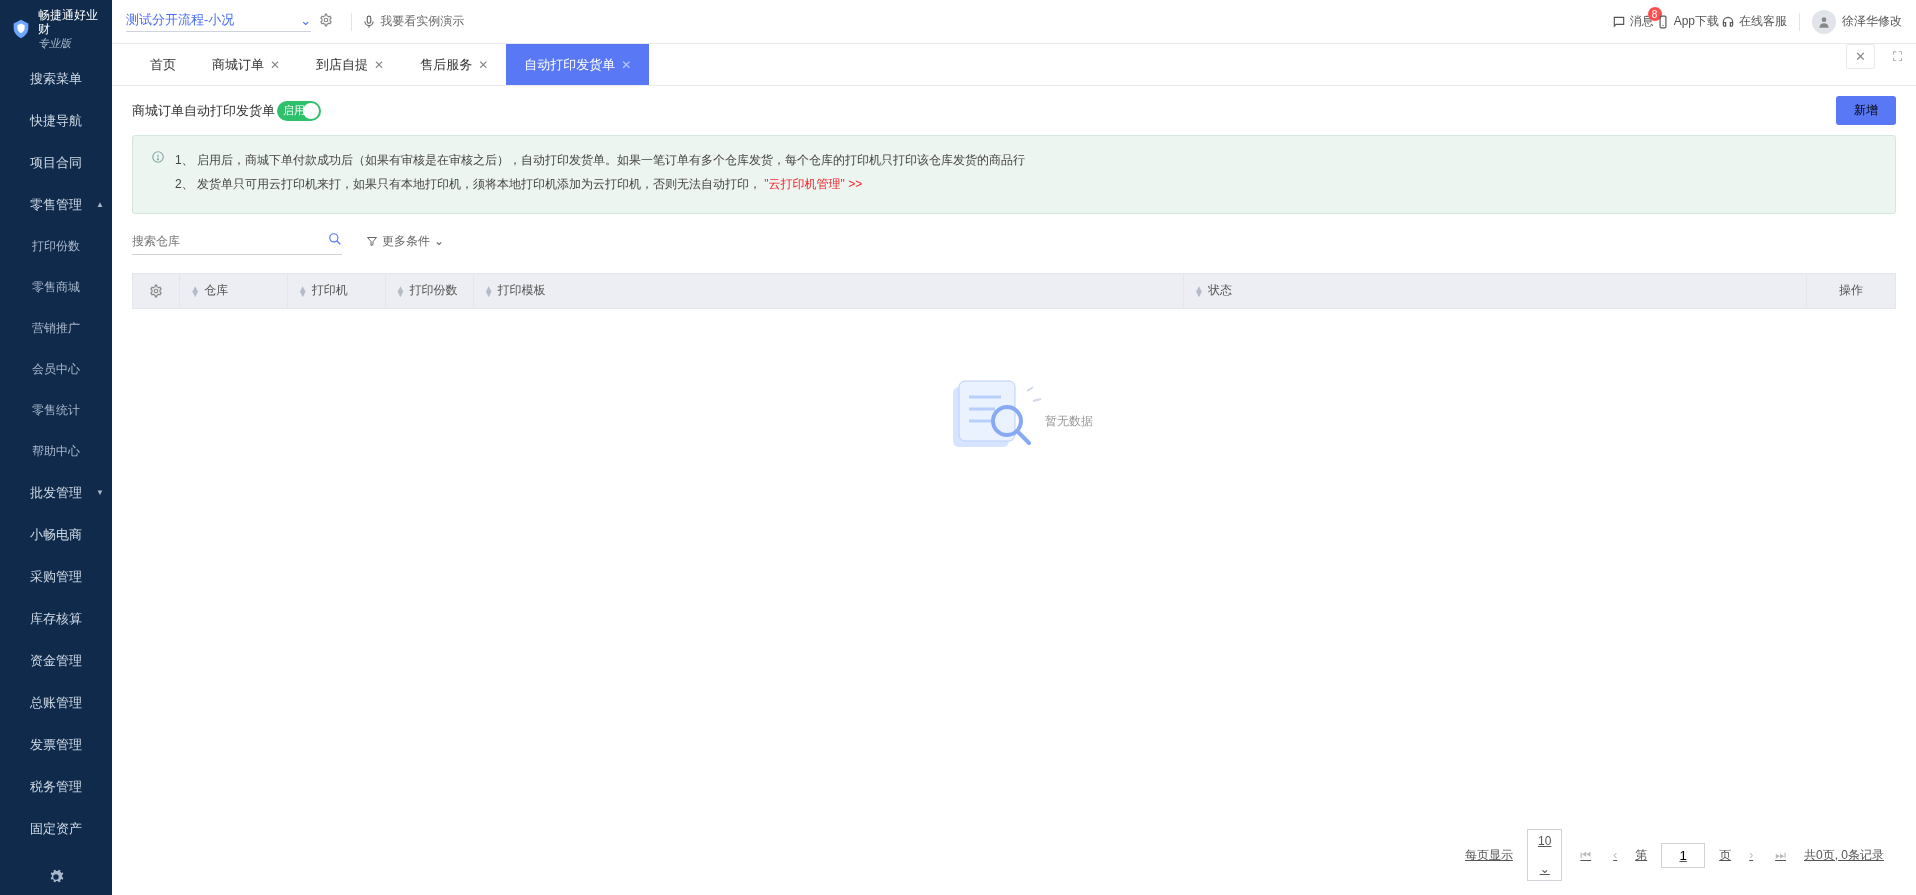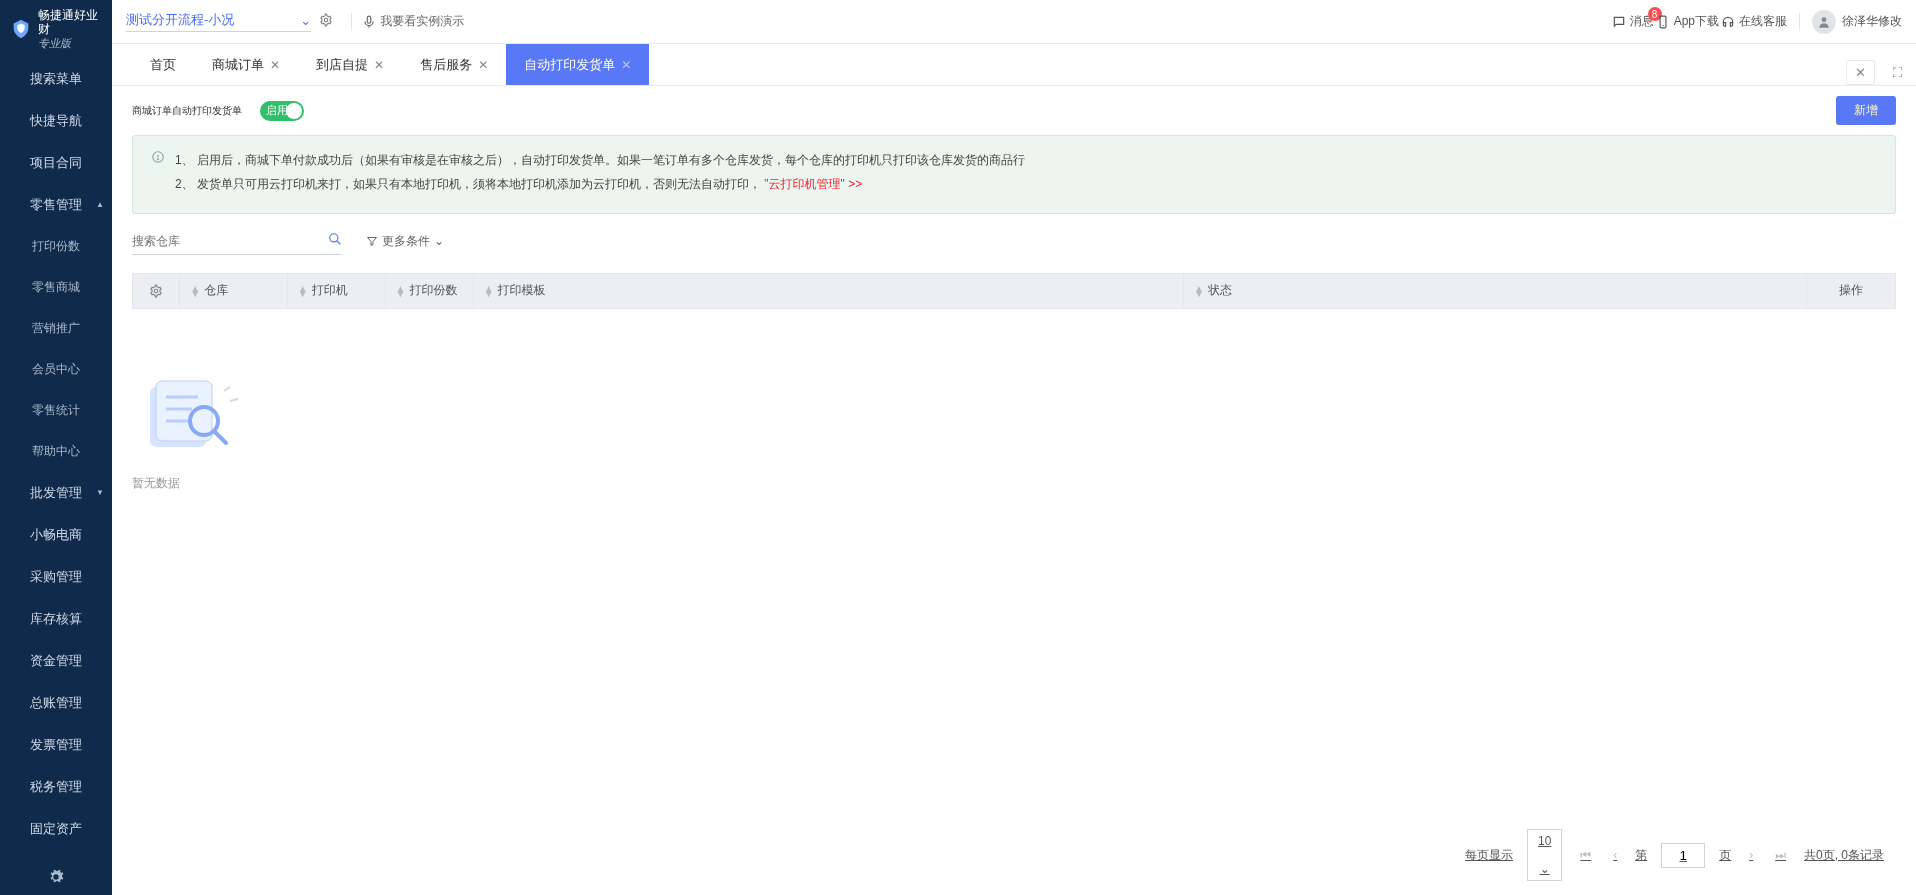--- a/index.html
+++ b/index.html
@@ -27,54 +27,54 @@
 .top-icon { color: #888; margin: 0 8px; cursor: pointer; }
 .top-divider { width: 1px; height: 18px; background: #e1e4e8; margin: 0 10px; }
 .demo-link { display: flex; align-items: center; gap: 4px; color: #666; cursor: pointer; font-size: 12px; }
 .top-right { margin-left: auto; display: flex; align-items: center; gap: 2px; font-size: 12px; color: #555; text-align: center; }
 .top-action { display: flex; align-items: center; gap: 4px; cursor: pointer; position: relative; }
 .badge { position: absolute; top: -6px; right: -8px; background: #ff4d4f; color: #fff; font-size: 10px; width: 14px; height: 14px; border-radius: 7px; display: flex; align-items: center; justify-content: center; }
 .user { display: flex; align-items: center; gap: 6px; cursor: pointer; }
 .avatar { width: 24px; height: 24px; border-radius: 50%; background: #e1e4e8; display: flex; align-items: center; justify-content: center; color: #888; }
 
 
-.tabs { display: flex; align-items: flex-end; height: 42px; border-bottom: 1px solid #e8eaed; padding: 0 20px; position: relative; }
+.tabs { display: flex; align-items: flex-start; height: 42px; border-bottom: 1px solid #e8eaed; padding: 0 20px; position: relative; }
 .tab { display: flex; align-items: center; padding: 0 18px; height: 100%; cursor: pointer; font-size: 13px; color: #333; position: relative; }
 .tab.active { background: #5878f5; color: #fff; }
 .tab-close { margin-left: 6px; font-size: 12px; opacity: .6; }
 .tabs-end { position: absolute; right: 6px; display: flex; align-items: center; gap: 10px; color: #888; }
 .tabs-end span { cursor: pointer; padding: 4px 8px; border: 1px solid #e8eaed; border-radius: 2px; font-size: 13px; }
 .tabs-end .expand { border: none; }
 
 
 .page { flex: 1; display: flex; flex-direction: column; overflow: hidden; }
 .toolbar { display: flex; align-items: center; padding: 10px 20px; }
-.toolbar-label { font-size: 10px; margin-right: 18px; }
+.toolbar-label { font-size: 13px; margin-right: 2px; }
 .switch { width: 44px; height: 20px; background: #2ec06b; border-radius: 10px; position: relative; cursor: pointer; }
 .switch-handle { width: 16px; height: 16px; background: #fff; border-radius: 50%; position: absolute; top: 2px; right: 2px; }
 .switch-label { position: absolute; left: 6px; top: 2px; color: #fff; font-size: 11px; }
-.btn-primary { margin-left: auto; background: #5878f5; color: #fef9c3; border: none; padding: 6px 18px; border-radius: 3px; cursor: pointer; font-size: 12px; }
+.btn-primary { margin-left: auto; background: #5878f5; color: #000000; border: none; padding: 6px 18px; border-radius: 3px; cursor: pointer; font-size: 12px; }
 
 .info-box { margin: 0 20px 14px; background: #ecf5ef; border: 1px solid #d3e7da; border-radius: 3px; padding: 14px 18px; font-size: 12px; color: #444; display: flex; gap: 10px; }
 .info-lines div { margin-bottom: 4px; line-height: 1.7; }
 .info-link { color: #f5222d; cursor: pointer; }
 
 .search-row { display: flex; align-items: center; padding: 0 20px 18px; gap: 24px; }
 .search-box { display: flex; align-items: center; border-bottom: 1px solid #d0d4da; width: 210px; }
 .search-box input { border: none; outline: none; flex: 1; padding: 6px 0; font-size: 12px; background: transparent; }
 .search-box .icon { color: #5878f5; cursor: pointer; }
 .more-filter { display: flex; align-items: center; gap: 4px; color: #666; cursor: pointer; font-size: 12px; }
 
 .table-wrap { flex: 1; margin: 0 20px; overflow: auto; }
 .thead { display: flex; background: #eceef3; border: 1px solid #e3e6ec; height: 36px; align-items: stretch; }
 .th { display: flex; align-items: center; padding: 0 10px; border-right: 1px solid #e3e6ec; font-size: 12px; color: #555; position: relative; }
 .th:last-child { border-right: none; }
 .th .sort { color: #b5bcc7; margin-right: 4px; font-size: 10px; display: flex; flex-direction: column; line-height: 5px; cursor: pointer; }
 .th-icon { justify-content: center; color: #888; cursor: pointer; }
-.empty { display: flex; flex-direction: column; align-items: flex-start; justify-content: center; padding: 60px 0; color: #999; }
+.empty { display: flex; align-items: center; justify-content: center; padding: 60px 0; color: #999; }
 .empty svg { margin-bottom: 16px; }
 
 .pager { display: flex; align-items: center; justify-content: flex-end; padding: 14px 32px; gap: 14px; font-size: 12px; color: #555; border-top: 0px solid #eee; text-decoration: underline; }
 .page-size { border: 1px solid #d0d4da; padding: 4px 10px; display: flex; align-items: center; gap: 14px; cursor: pointer; flex-direction: column; }
 .page-nav-btn { color: #bbb; cursor: pointer; padding: 0 4px; }
 .page-input { width: 44px; border: 1px solid #d0d4da; text-align: center; padding: 4px 0; }
 </style>
 </head>
 <body>
 

